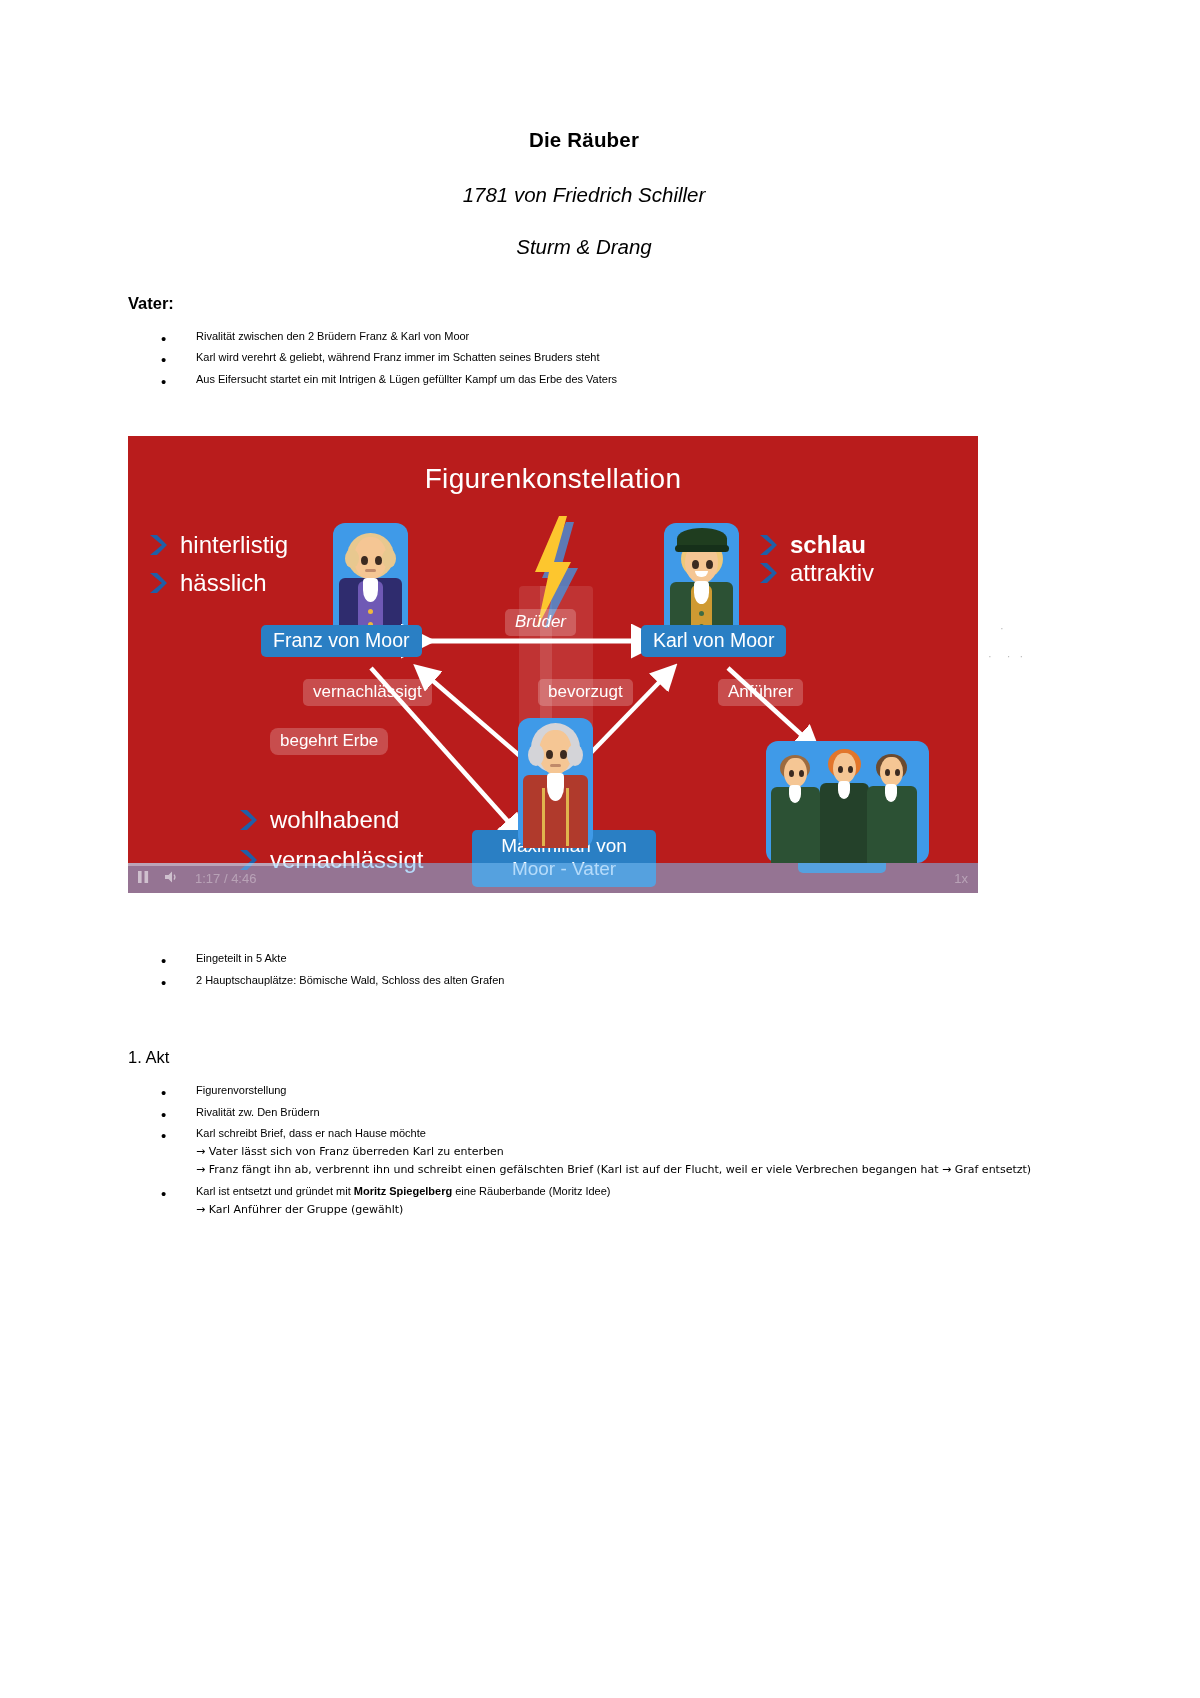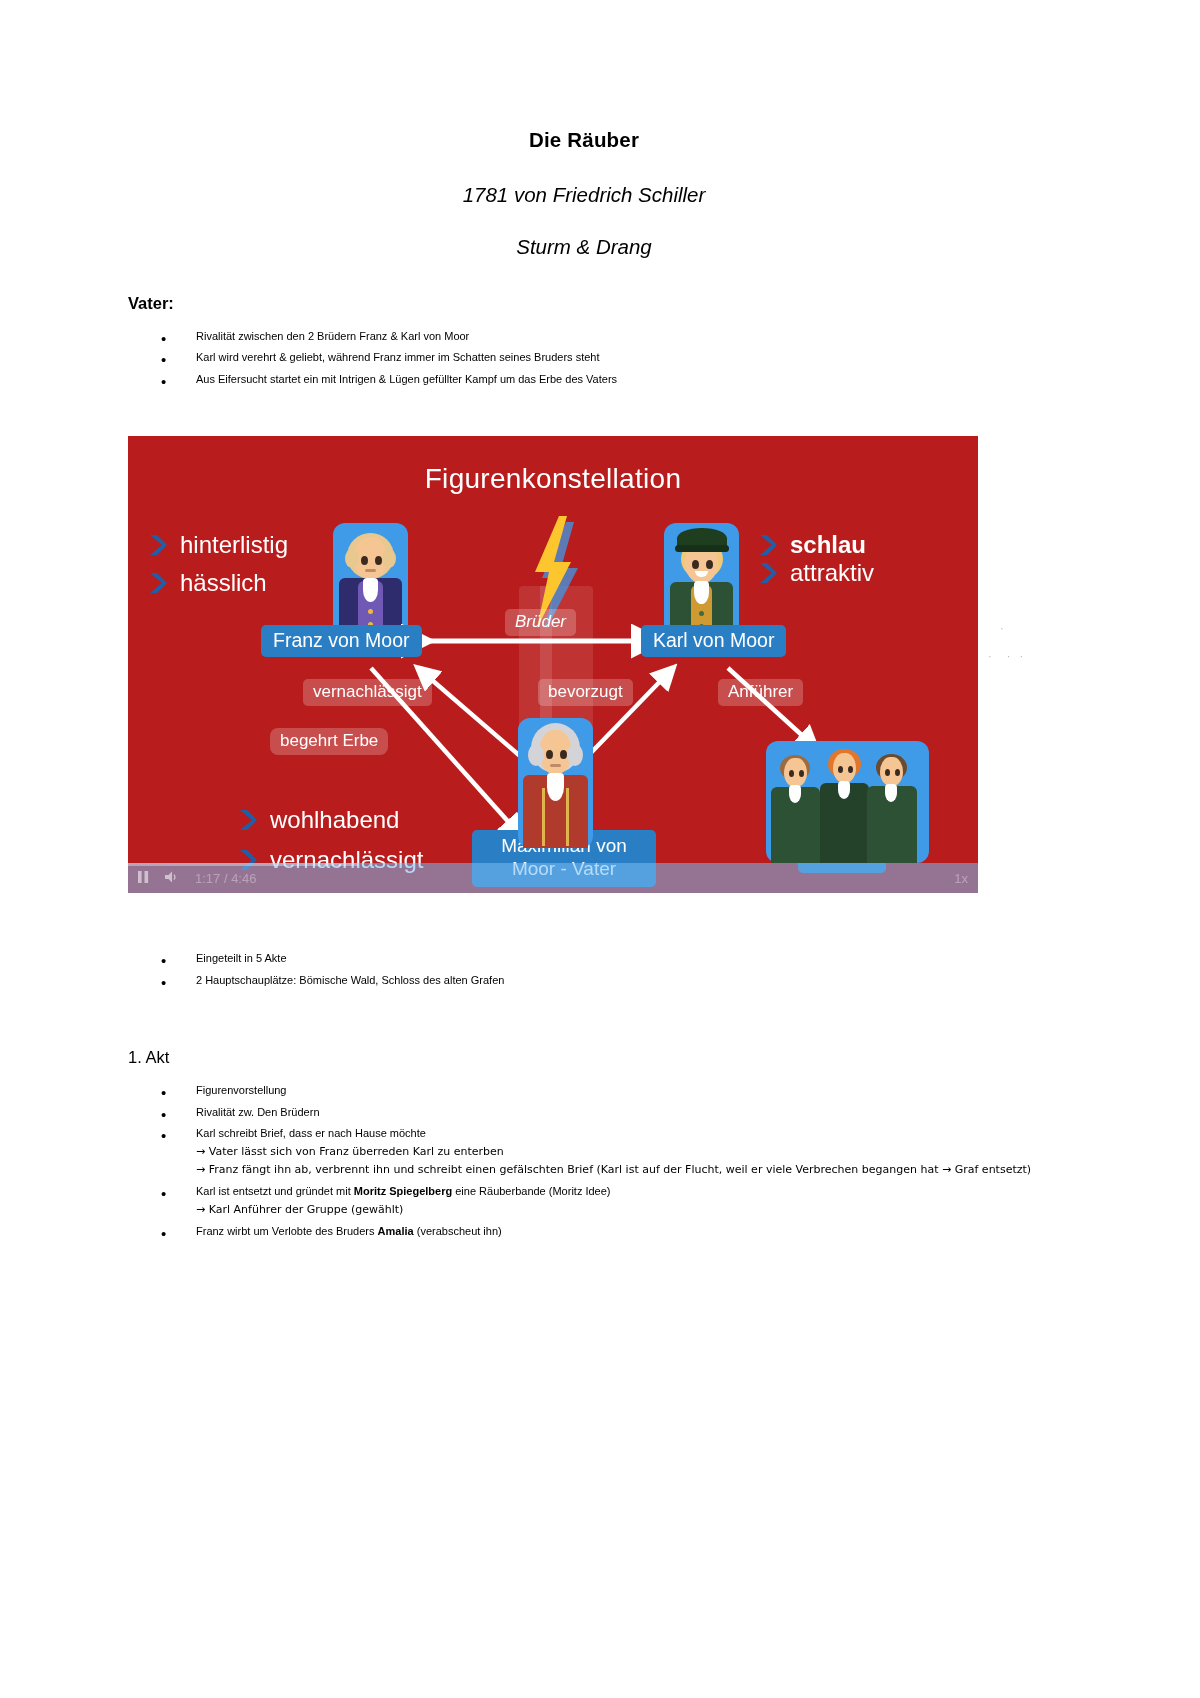--- a/index.html
+++ b/index.html
@@ -467,22 +467,19 @@
       </li>
       <li>
         <span>Karl schreibt Brief, dass er nach Hause möchte</span>
         <span class="sub arrow">→ Vater lässt sich von Franz überreden Karl zu enterben</span>
         <span class="sub arrow">→ Franz fängt ihn ab, verbrennt ihn und schreibt einen gefälschten Brief (Karl ist auf der Flucht, weil er viele Verbrechen begangen hat → Graf entsetzt)</span>
       </li>
       <li>
         <span>Karl ist entsetzt und gründet mit </span><b>Moritz Spiegelberg</b><span> eine Räuberbande (Moritz Idee)</span>
         <span class="sub arrow">→ Karl Anführer der Gruppe (gewählt)</span>
       </li>
-      <li>
-        <span>Franz wirbt um Verlobte des Bruders </span><b>Amalia</b><span> (verabscheut ihn)</span>
-      </li>
     </ul>
 
   </div>
 
   <div class="stray" style="left:1000px; top:622px;">·</div>
   <div class="stray" style="left:988px; top:650px;">·&nbsp;&nbsp;· ·</div>
 </div>
 
 </body></html>

